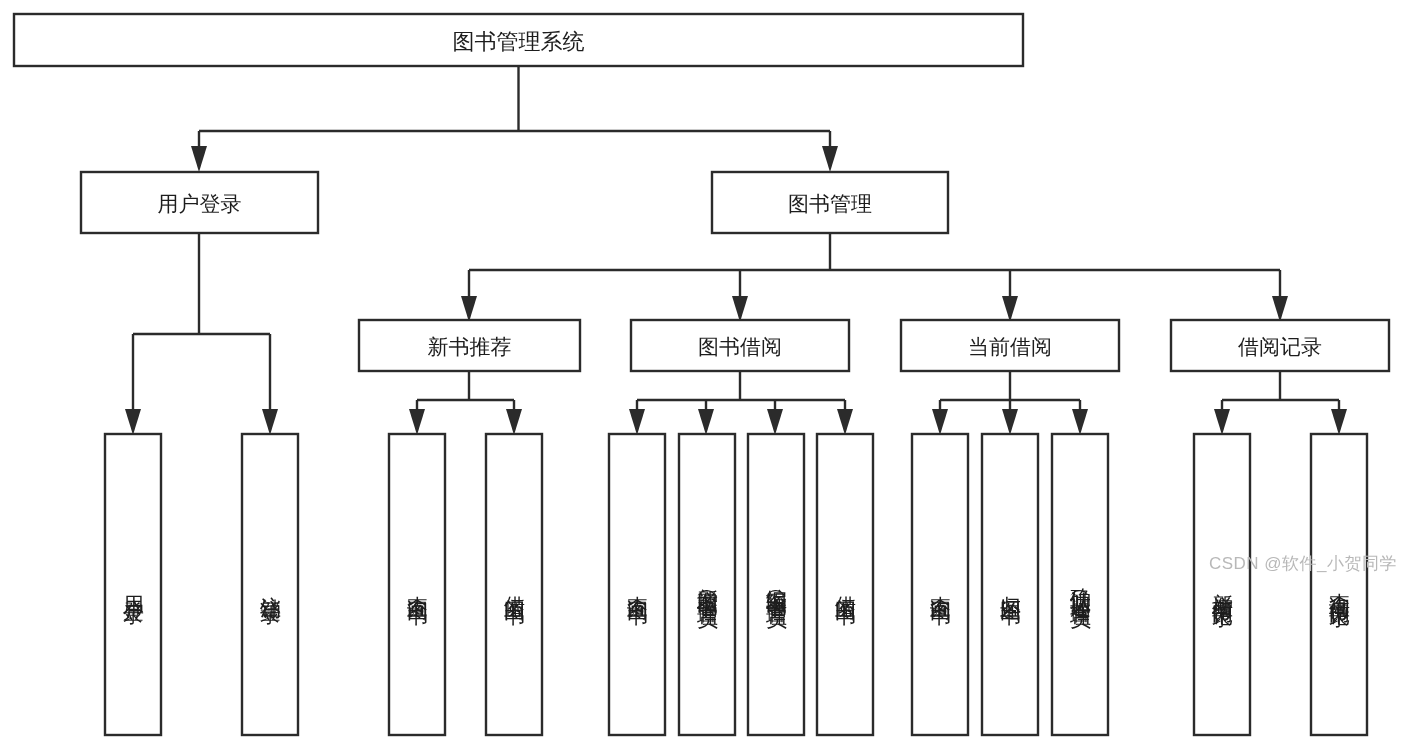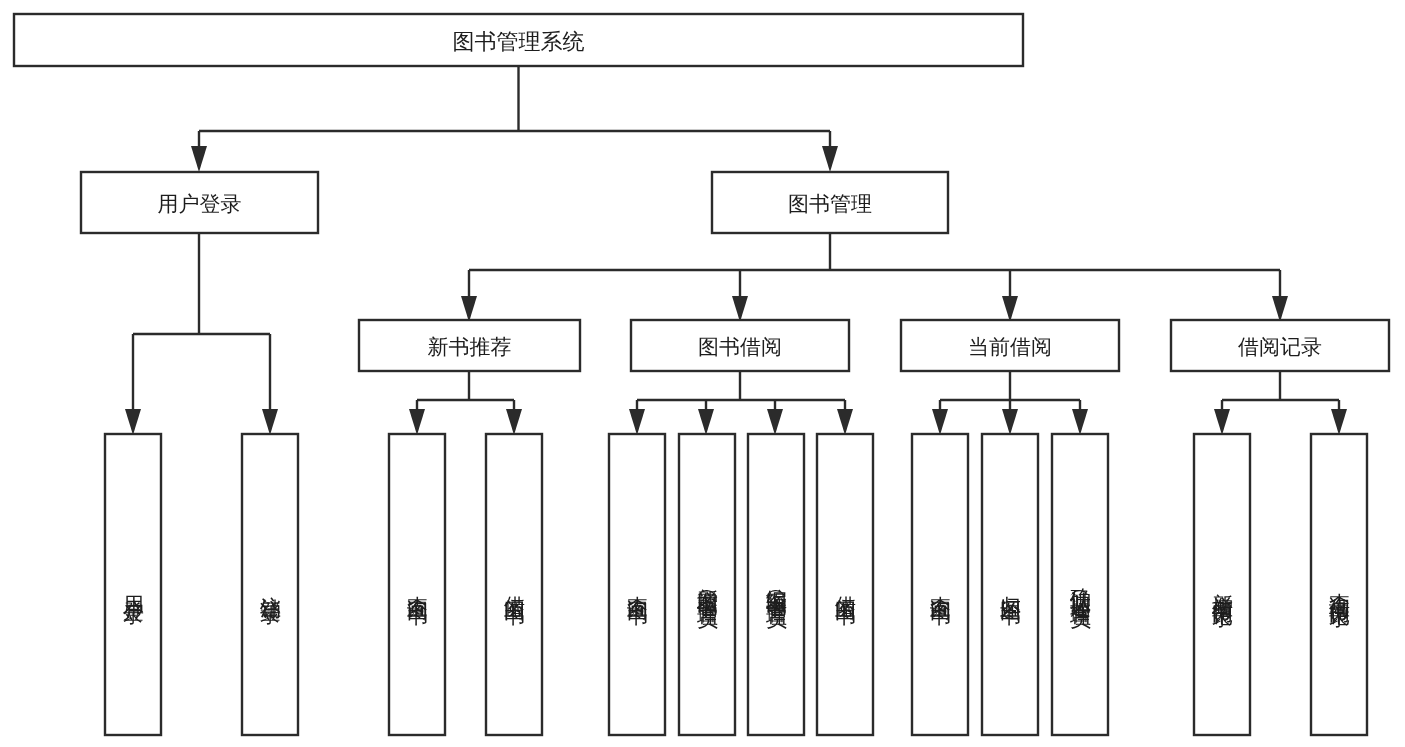--- a/index.html
+++ b/index.html
@@ -222,14 +222,15 @@
   <div class="leaf-label" style="left:748px; top:434px; width:56px; height:301px;">编辑图书（管理员）</div>
   <div class="leaf-label" style="left:817px; top:434px; width:56px; height:301px;">借阅图书</div>
 
   <div class="leaf-label" style="left:912px; top:434px; width:56px; height:301px;">查询图书</div>
   <div class="leaf-label" style="left:982px; top:434px; width:56px; height:301px;">归还图书</div>
   <div class="leaf-label" style="left:1052px; top:434px; width:56px; height:301px;">确认归还（管理员）</div>
 
   <div class="leaf-label" style="left:1194px; top:434px; width:56px; height:301px;">新增借阅记录</div>
   <div class="leaf-label" style="left:1311px; top:434px; width:56px; height:301px;">查询借阅记录</div>
 
+  <div id="watermark">CSDN @软件_小贺同学</div>
 
 </div>
 
 </body></html>

